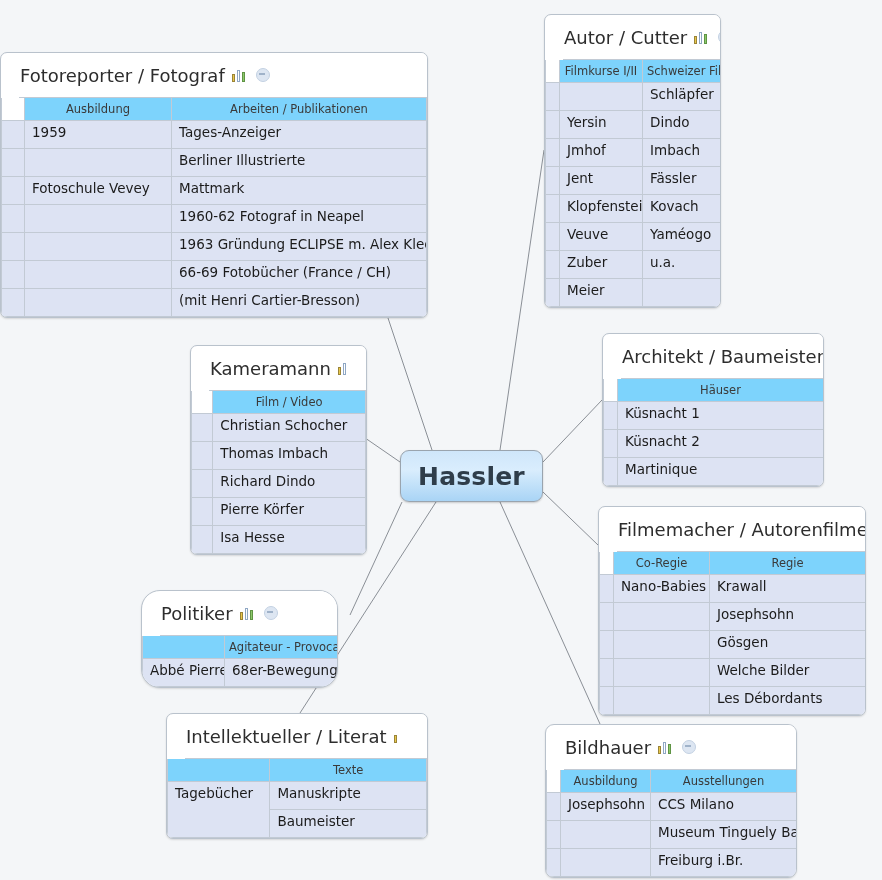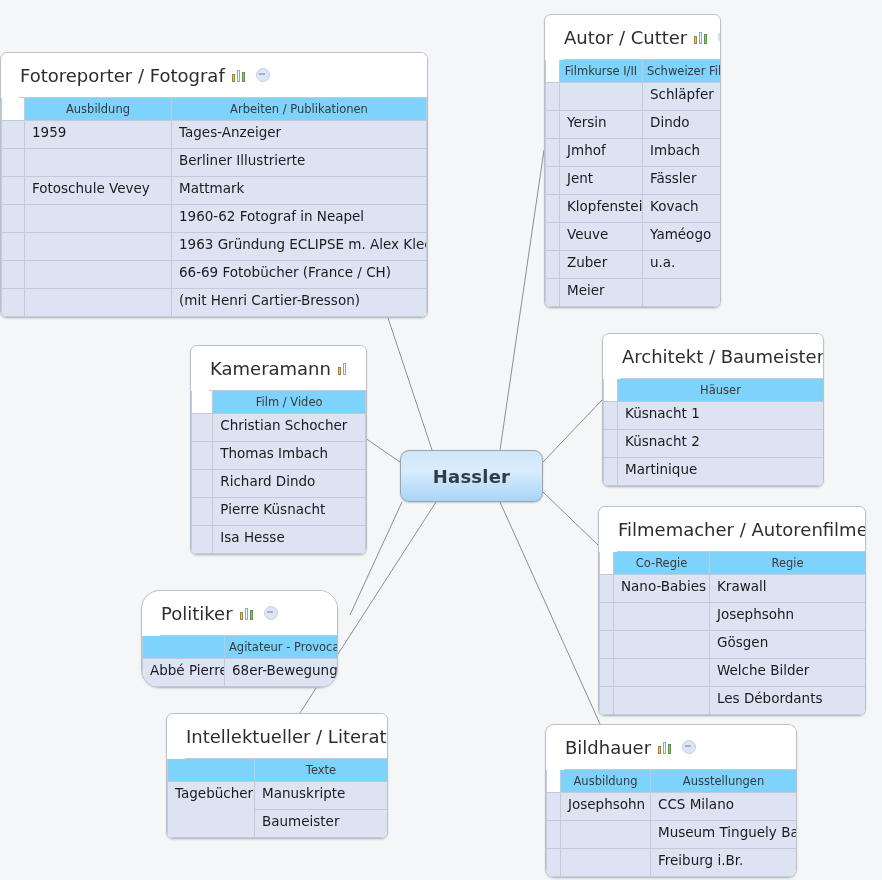--- a/index.html
+++ b/index.html
@@ -34,21 +34,21 @@
     box-sizing: border-box;
     border: 1px solid #9aa4ae;
     border-radius: 9px;
     background: linear-gradient(to bottom, #cfe6fa 0%, #d9edfd 38%, #a9d4f5 100%);
     box-shadow: 0 1px 2px rgba(0,0,0,0.18);
     display: flex;
     align-items: center;
     justify-content: center;
   }
   .center-node .label {
-    font-size: 18px;
+    font-size: 25px;
     font-weight: bold;
     color: #2f3d4a;
     letter-spacing: 0.2px;
     text-align: right;
   }
 
   
   .topic {
     position: absolute;
     box-sizing: border-box;
@@ -327,21 +327,21 @@
             <tr>
               <td class="gutter"></td>
               <td>Thomas Imbach</td>
             </tr>
             <tr>
               <td class="gutter"></td>
               <td>Richard Dindo</td>
             </tr>
             <tr>
               <td class="gutter"></td>
-              <td>Pierre Küsnacht</td>
+              <td>Pierre Körfer</td>
             </tr>
             <tr>
               <td class="gutter"></td>
               <td>Isa Hesse</td>
             </tr>
           </tbody>
         </table>
       </div>
       <div class="topic" style="left: 602px; top: 333px; width: 222px;">
         <div class="topic-title">
@@ -445,21 +445,21 @@
             </tr>
           </thead>
           <tbody>
             <tr>
               <td>Abbé Pierre</td>
               <td>68er-Bewegung</td>
             </tr>
           </tbody>
         </table>
       </div>
-      <div class="topic" style="left: 166px; top: 713px; width: 222px;">
+      <div class="topic" style="left: 166px; top: 713px; width: 262px;">
         <div class="topic-title">
           <span class="ttext">Intellektueller / Literat</span>
           <span class="ico-chart">
             <i class="b1"></i>
           </span>
         </div>
         <table class="tbl">
           <colgroup>
             <col style="width: 87px;">
             <col style="width: 133px;">

